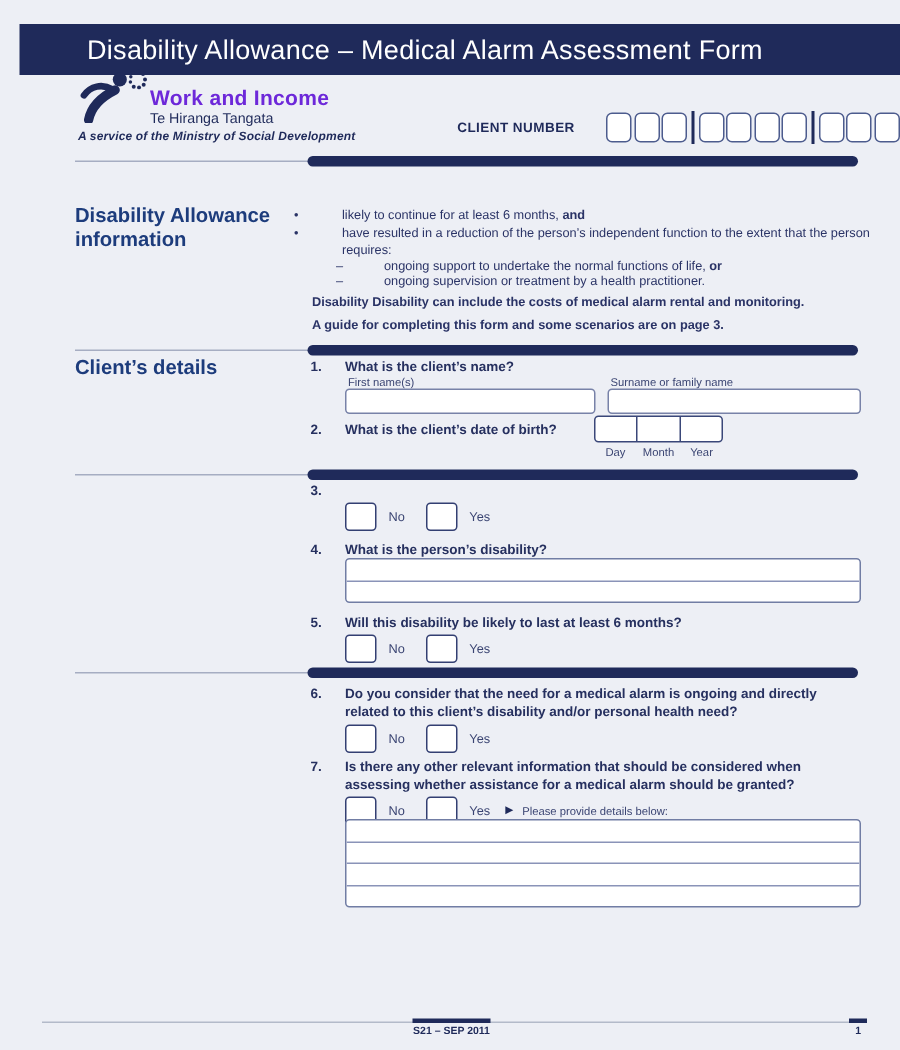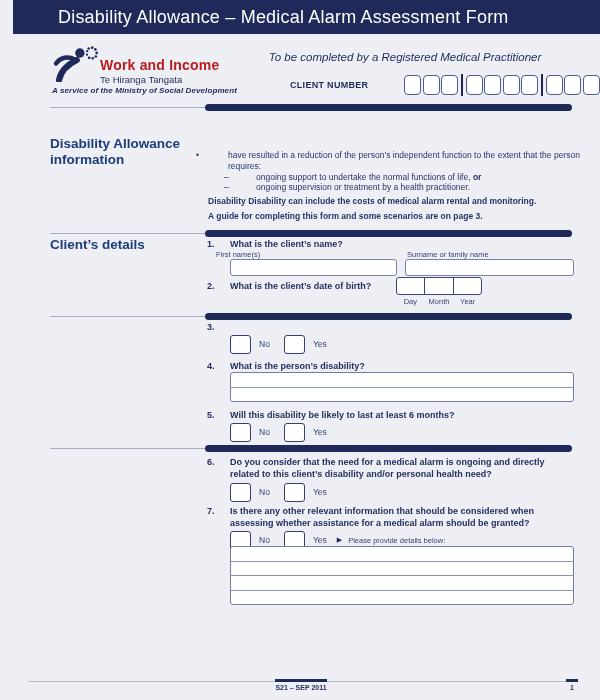--- a/index.html
+++ b/index.html
@@ -7,39 +7,39 @@
     width:600px;height:700px;
     background:#edeff5;
     font-family:"Liberation Sans", sans-serif;
     color:#2a3366;
     position:relative;
   }
   .page{position:relative;width:600px;height:700px;overflow:hidden;background:#edeff5;}
 
   
   .title-bar{
-    position:absolute;left:13px;right:0;top:0;height:34px;
+    position:absolute;left:13px;right:0;top:16px;height:34px;
     background:#1f2a5a;color:#ffffff;
     display:flex;align-items:center;padding-left:45px;box-sizing:border-box;
     font-size:18px;letter-spacing:.2px;
   }
 
   
   .logo-svg{position:absolute;left:52px;top:46px;}
-  .logo-name{position:absolute;left:100px;top:57px;font-size:14px;font-weight:bold;color:#b91c1c;letter-spacing:.2px;}
+  .logo-name{position:absolute;left:100px;top:57px;font-size:14px;font-weight:bold;color:#6d28d9;letter-spacing:.2px;}
   .logo-maori{position:absolute;left:100px;top:74px;font-size:9.5px;color:#1f2a5a;}
   .logo-tagline{position:absolute;left:52px;top:86px;font-size:8px;font-weight:bold;font-style:italic;color:#1f2a5a;letter-spacing:.1px;}
 
   .practitioner-note{
     position:absolute;left:238px;top:51px;width:334px;
     text-align:center;font-style:italic;font-size:11.5px;color:#1f2a5a;
   }
 
   
-  .cn-label{position:absolute;left:290px;top:80px;width:108px;text-align:left;
+  .cn-label{position:absolute;left:290px;top:80px;width:108px;text-align:center;
     font-size:9px;font-weight:bold;color:#1f2a5a;letter-spacing:.3px;}
   .cn-boxes{position:absolute;left:404px;top:73px;height:24px;display:flex;align-items:center;}
   .cn-box{width:15px;height:18px;background:#ffffff;border:1.3px solid #4d5c8e;border-radius:4px;margin-right:1.5px;}
   .cn-sep{width:2.5px;height:22px;background:#1f2a5a;margin:0 2.5px 0 1px;}
 
   
   .divider{position:absolute;left:0;right:0;height:8px;}
   .divider .thin{position:absolute;left:50px;width:158px;top:3px;height:1px;background:#a6adc2;}
   .divider .bar{position:absolute;left:205px;width:367px;top:0;height:6.5px;background:#1f2a5a;border-radius:3.5px;}
   .sect-heading{position:absolute;left:50px;font-size:13.5px;font-weight:bold;color:#1d3c7c;line-height:15.5px;}
@@ -111,21 +111,20 @@
         <circle cx="46" cy="13.5" r="1.5"></circle>
       <circle cx="42" cy="13" r="1.5"></circle>
         <circle cx="39.5" cy="9.5" r="1.3"></circle>
       <circle cx="39.8" cy="5.5" r="1.3"></circle>
     </g>
   </svg>
   <div class="logo-name">Work and Income</div>
   <div class="logo-maori">Te Hiranga Tangata</div>
   <div class="logo-tagline">A service of the Ministry of Social Development</div>
 
-  <div class="practitioner-note">To be completed by a Registered Medical Practitioner</div>
 
   <div class="cn-label">CLIENT NUMBER</div>
   <div class="cn-boxes">
       <div class="cn-box"></div>
       <div class="cn-box"></div>
       <div class="cn-box"></div>
       <div class="cn-sep"></div>
       <div class="cn-box"></div>
       <div class="cn-box"></div>
       <div class="cn-box"></div>
@@ -136,20 +135,23 @@
       <div class="cn-box"></div>
     </div>
 
   <div class="divider" style="top:104px;">
     <div class="thin"></div>
     <div class="bar"></div>
   </div>
   <div class="sect-heading" style="top:112px;width:155px;margin-top:24px;">Disability Allowance information</div>
 
 
+  <div class="bullet-item hang" style="left:212px;top:138px;width:356px;">
+    <span class="marker">•</span><span class="btext">likely to continue for at least 6 months, </span><span class="info-bold">and</span>
+  </div>
   <div class="bullet-item hang" style="left:212px;top:150px;width:352px;">
     <span class="marker">•</span><span class="btext">have resulted in a reduction of the person’s independent function to the extent that the person requires:</span>
   </div>
   <div class="bullet-item hang" style="left:240px;top:182px;width:320px;">
     <span class="marker">–</span><span class="btext">ongoing supervision or treatment by a health practitioner.</span>
   </div>
   <div class="bullet-item hang" style="left:240px;top:172px;width:320px;">
     <span class="marker">–</span><span class="btext">ongoing support to undertake the normal functions of life, </span><span class="info-bold">or</span>
   </div>
   <div class="info-text info-bold" style="left:208px;top:196px;width:368px;">Disability Disability can include the costs of medical alarm rental and monitoring.</div>
@@ -158,21 +160,21 @@
   <div class="divider" style="top:230px;">
     <div class="thin"></div>
     <div class="bar"></div>
   </div>
   <div class="sect-heading" style="top:237px;width:160px;">Client’s details</div>
 
   <div class="q-line" style="left:207px;top:239px;width:360px;">
     <span class="q-num">1.</span>
     <span class="q-text">What is the client’s name?</span>
   </div>
-  <div class="field-label" style="left:216px;top:250px;">First name(s)</div>
+  <div class="field-label" style="left:232px;top:250px;">First name(s)</div>
   <div class="field-label" style="left:407px;top:250px;">Surname or family name</div>
   <div class="input" style="left:230px;top:259px;width:165px;"></div>
   <div class="input" style="left:405px;top:259px;width:167px;"></div>
 
   <div class="q-line" style="left:207px;top:281px;width:200px;">
     <span class="q-num">2.</span>
     <span class="q-text">What is the client’s date of birth?</span>
   </div>
   <div class="dob">
     <div class="dob-cell"></div>

